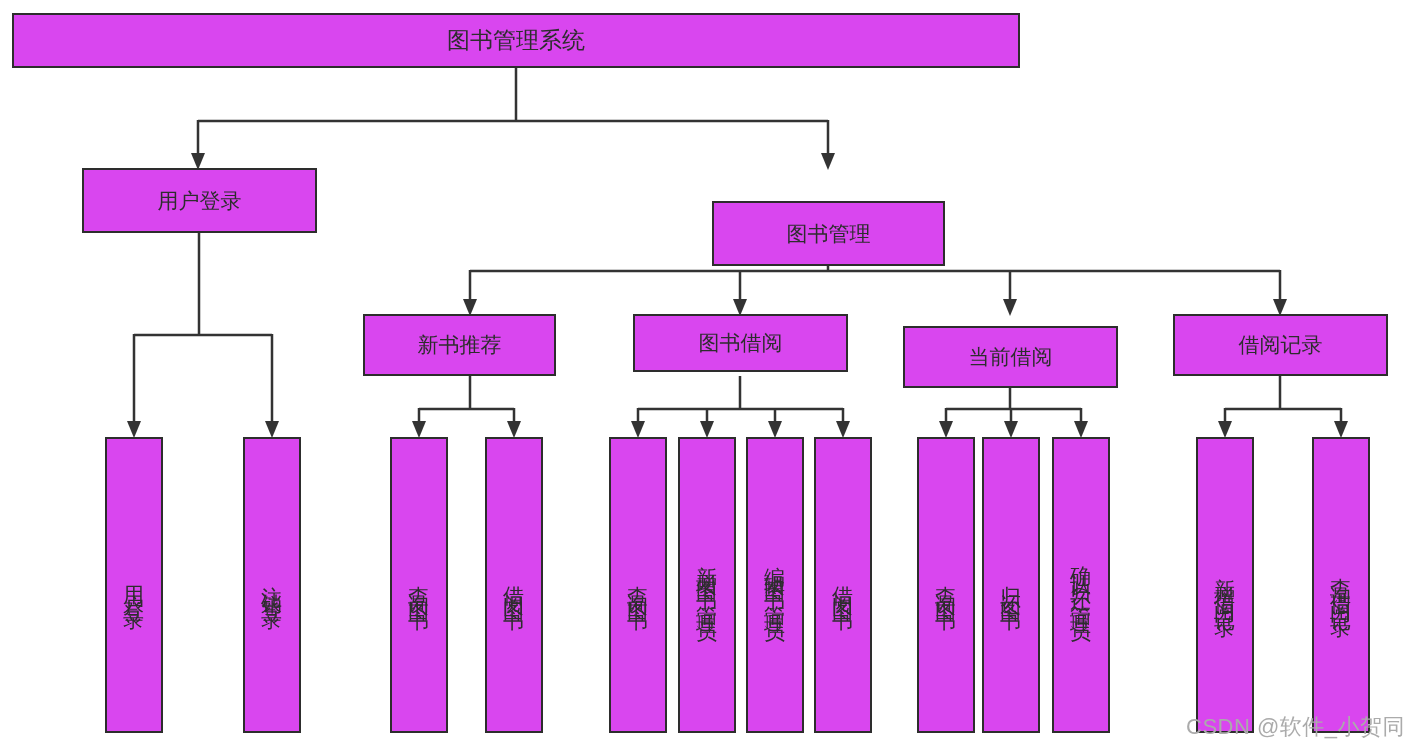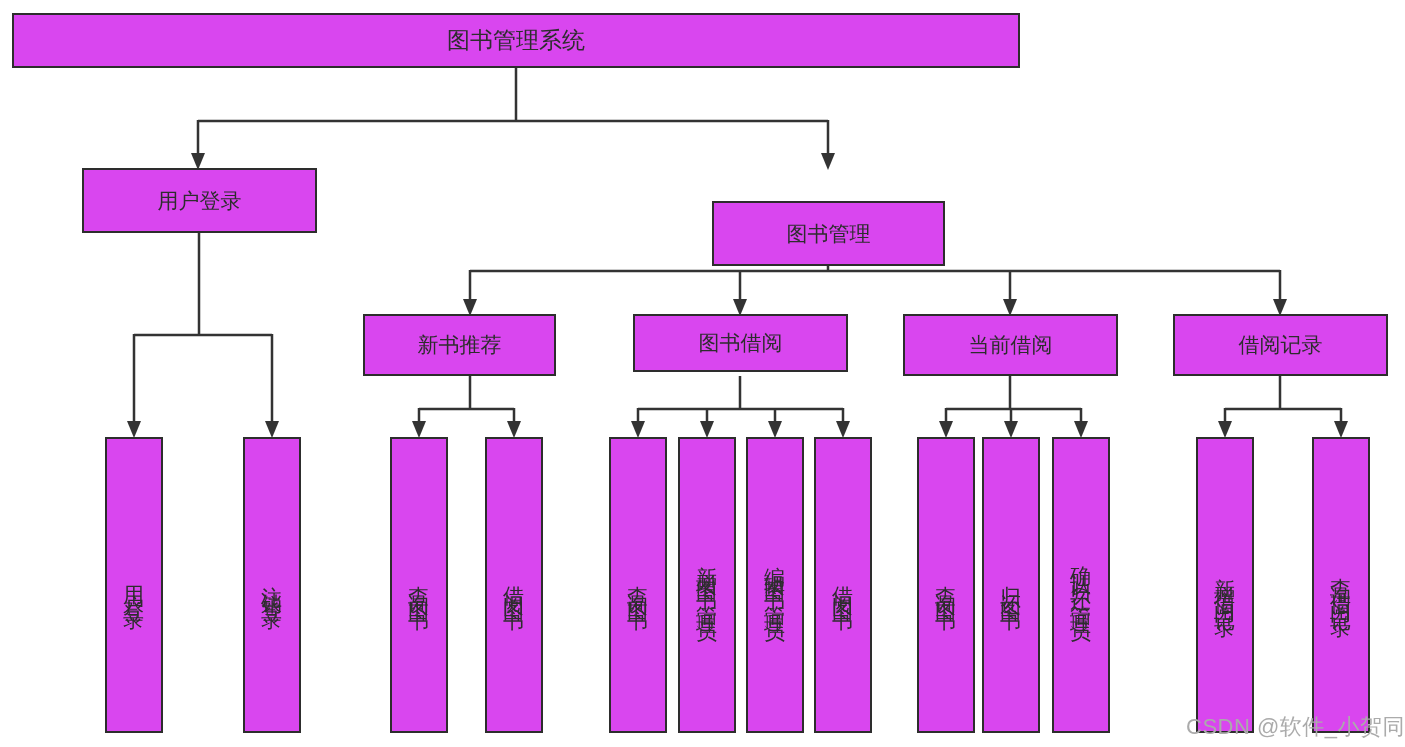--- a/index.html
+++ b/index.html
@@ -96,21 +96,21 @@
   <div class="box hnode" style="left:712px;top:168px;width:233px;height:65px;margin-top:33px;">
     <span>图书管理</span>
   </div>
 
   <div class="box hnode" style="left:363px;top:314px;width:193px;height:62px;">
     <span>新书推荐</span>
   </div>
   <div class="box hnode" style="left:633px;top:314px;width:215px;height:58px;">
     <span>图书借阅</span>
   </div>
-  <div class="box hnode" style="left:903px;top:314px;width:215px;height:62px;">
+  <div class="box hnode" style="left:903px;top:326px;width:215px;height:62px;">
     <span>当前借阅</span>
   </div>
   <div class="box hnode" style="left:1173px;top:314px;width:215px;height:62px;">
     <span>借阅记录</span>
   </div>
 
   <div class="box leaf" style="left:105px;top:437px;width:58px;height:296px;">
     <span class="vtext">用户登录</span>
   </div>
   <div class="box leaf" style="left:243px;top:437px;width:58px;height:296px;">

